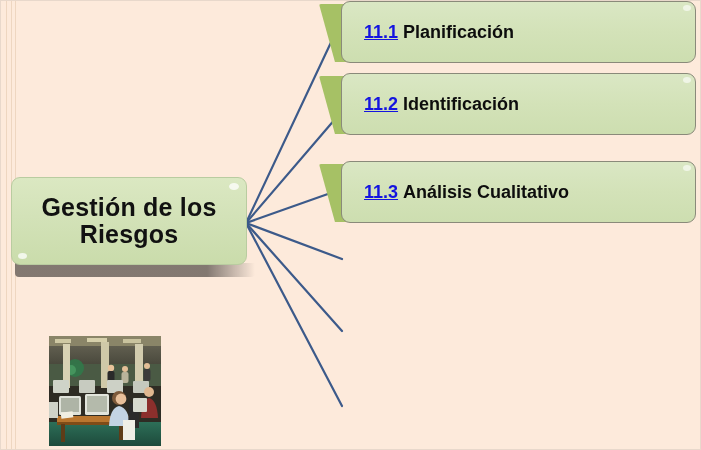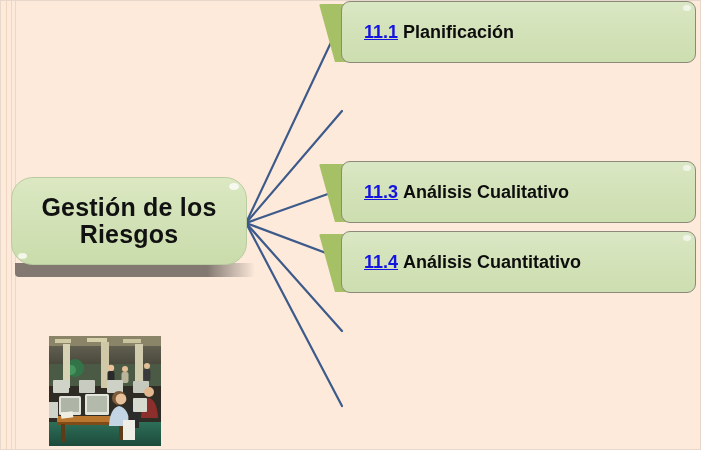--- a/index.html
+++ b/index.html
@@ -39,21 +39,21 @@
     pointer-events: none;
   }
 
   
   #central-node {
     position: absolute;
     left: 10px;
     top: 176px;
     width: 236px;
     height: 88px;
-    border-radius: 22px;
+    border-radius: 9px;
     background: linear-gradient(180deg,#dbe8c2 0%, #d3e2b8 45%, #cadcab 100%);
     border: 1px solid #b9ccA0;
     box-sizing: border-box;
     display: flex;
     align-items: center;
     justify-content: center;
     z-index: 5;
   }
   #central-shadow {
     position: absolute;
@@ -180,34 +180,34 @@
 Riesgos</div>
   </div>
 
   <div class="branch" style="top:0px">
     <div class="branch-tab"></div>
     <div class="branch-box">
       <span class="branch-text bold"><span class="branch-num">11.1</span><span>Planificación</span></span>
     </div>
   </div>
 
+  <div class="branch" style="top:72px">
+    <div class="branch-tab"></div>
+    <div class="branch-box">
+      <span class="branch-text bold"><span class="branch-num">11.2</span><span>Identificación</span></span>
+    </div>
+  </div>
 
   <div class="branch" style="top:160px">
     <div class="branch-tab"></div>
     <div class="branch-box">
       <span class="branch-text bold"><span class="branch-num">11.3</span><span>Análisis  Cualitativo</span></span>
     </div>
   </div>
 
-  <div class="branch" style="top:230px">
-    <div class="branch-tab"></div>
-    <div class="branch-box">
-      <span class="branch-text bold"><span class="branch-num">11.4</span><span>Análisis Cuantitativo</span></span>
-    </div>
-  </div>
 
 
 
   <svg id="office-photo" viewBox="0 0 112 110" preserveAspectRatio="none">
     <defs>
       <linearGradient id="ceil" x1="0" y1="0" x2="0" y2="1">
         <stop offset="0%" stop-color="#6d6a5a"></stop>
         <stop offset="100%" stop-color="#3b3b30"></stop>
       </linearGradient>
       <linearGradient id="flr" x1="0" y1="0" x2="0" y2="1">

